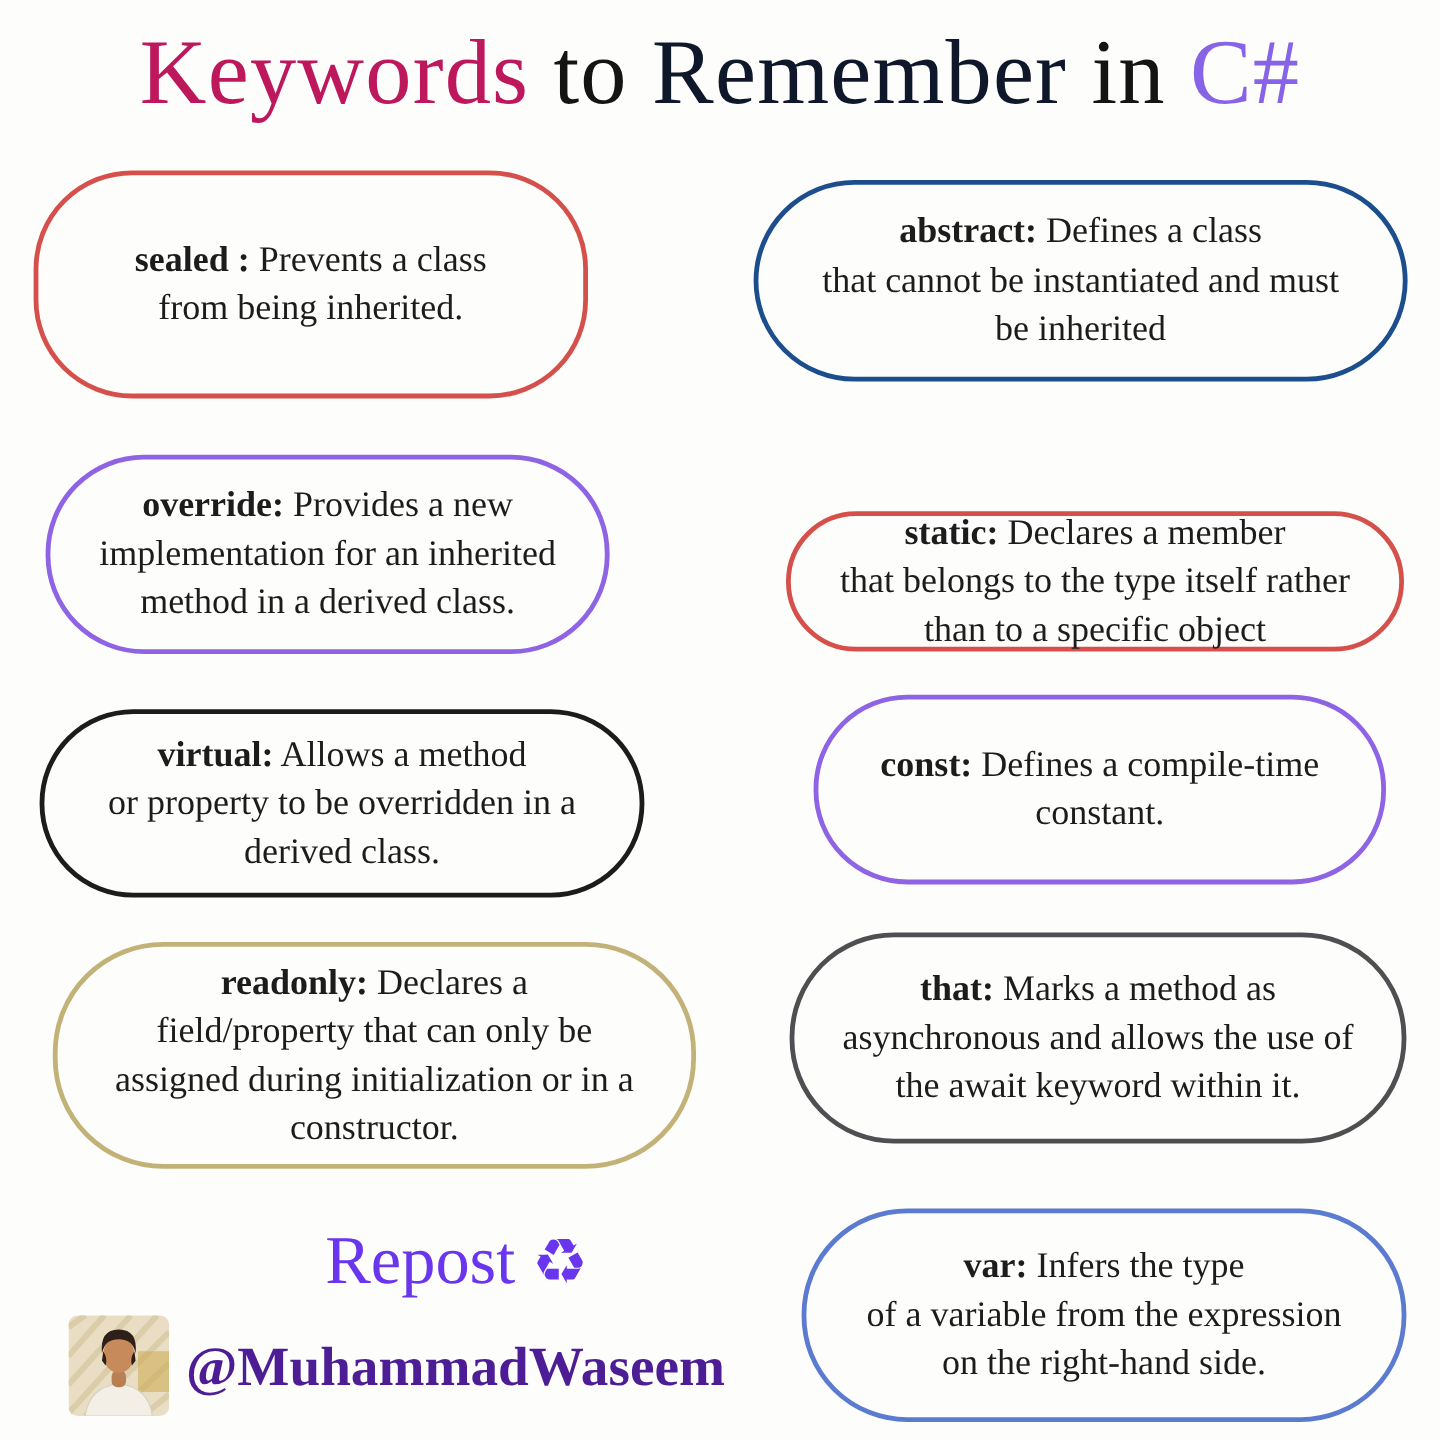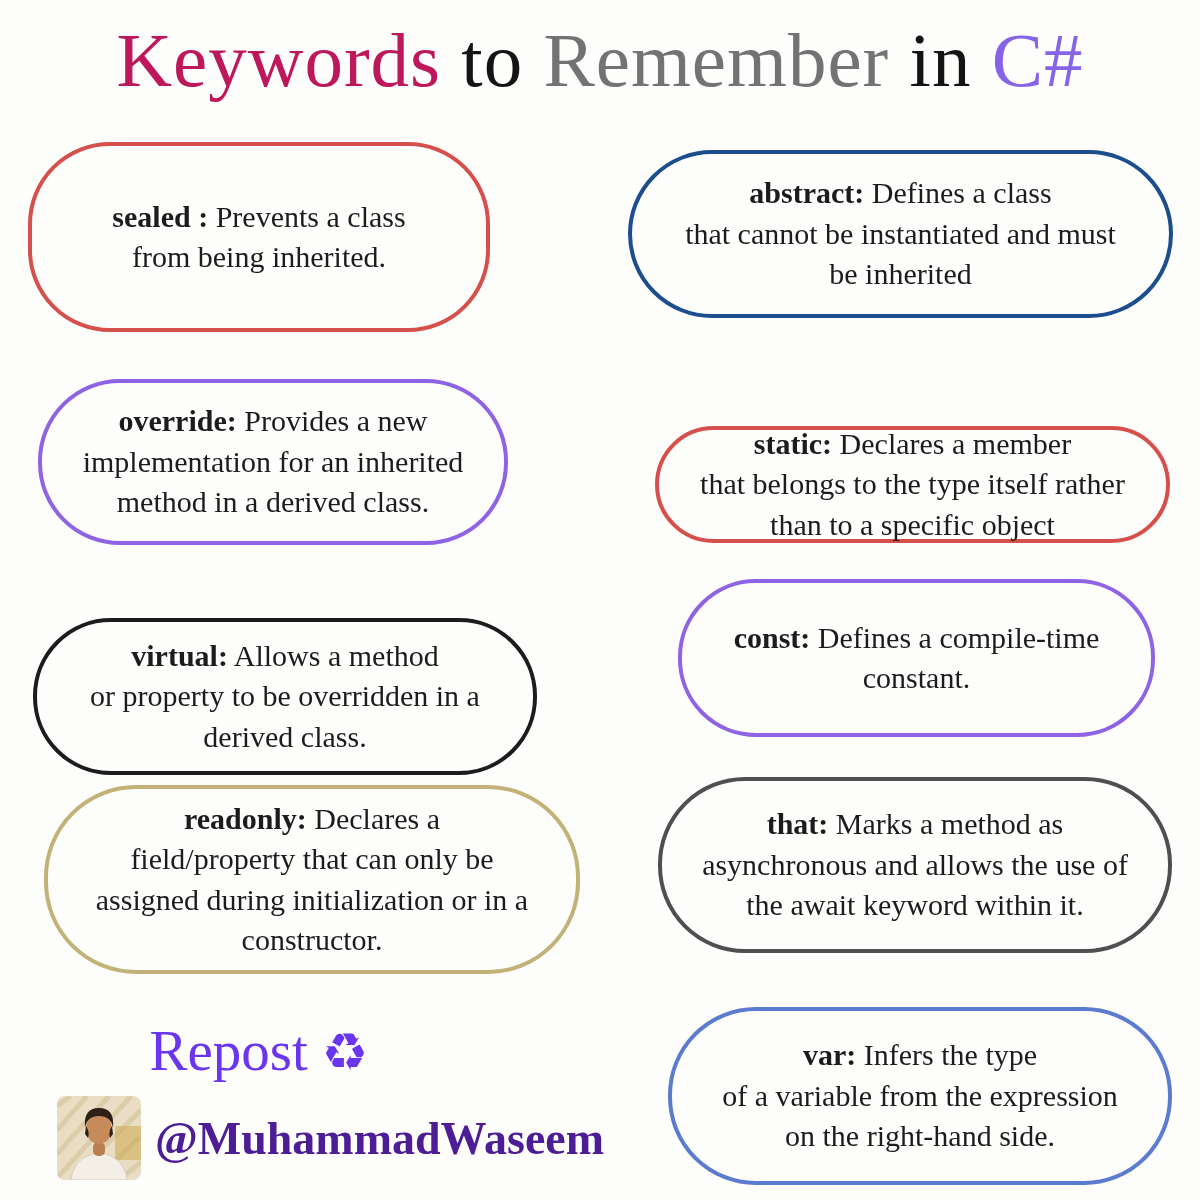--- a/index.html
+++ b/index.html
@@ -30,21 +30,21 @@
     text-align:center;
     font-size:30px;
     line-height:1.35;
     white-space:pre-line;
     padding:10px 26px;
     background:transparent;
   }
   .card b { font-weight:700; }
   .repost {
     position:absolute; left:28px; top:1018px; width:462px;
-    text-align:center;
+    text-align:right;
     font-size:57px;
     font-weight:500;
   }
   .repost .recycle {
     font-family:"DejaVu Sans", sans-serif;
     font-size:52px;
     margin-left:14px;
   }
   .byline {
     position:absolute; left:57px; top:1096px; width:600px;
@@ -62,21 +62,21 @@
     font-weight:700;
     color:#4c1d95;
     white-space:nowrap;
   }
 </style>
 </head>
 <body>
 
 <div class="canvas">
 
-  <div class="title"><span style="color: #be185d;">Keywords</span><span style="color: rgb(20, 20, 20);"> to </span><span style="color: #737373;">Remember</span><span style="color: rgb(20, 20, 20);"> in </span><span style="color: rgb(135, 99, 232);">C#</span></div>
+  <div class="title"><span style="color: #be185d;">Keywords</span><span style="color: rgb(20, 20, 20);"> to </span><span style="color: #0f172a;">Remember</span><span style="color: rgb(20, 20, 20);"> in </span><span style="color: rgb(135, 99, 232);">C#</span></div>
 
   <div class="card" style="left: 28px; top: 142px; width: 462px; height: 190px; border-radius: 82px; border-color: rgb(214, 80, 75);">
     <div><b>sealed :</b><span> Prevents a class
 from being inherited.</span></div>
   </div>
 
   <div class="card" style="left: 628px; top: 150px; width: 545px; height: 168px; border-radius: 84px; border-color: rgb(28, 78, 141);">
     <div><b>abstract:</b><span> Defines a class
 that cannot be instantiated and must
 be inherited</span></div>
@@ -87,21 +87,21 @@
 implementation for an inherited
 method in a derived class.</span></div>
   </div>
 
   <div class="card" style="left: 655px; top: 380px; width: 515px; height: 117px; border-radius: 82px; border-color: rgb(214, 80, 75); margin-top: 46px;">
     <div><b>static:</b><span> Declares a member
 that belongs to the type itself rather
 than to a specific object</span></div>
   </div>
 
-  <div class="card" style="left: 33px; top: 591px; width: 504px; height: 157px; border-radius: 78px; border-color: rgb(28, 28, 28); margin-top: 27px;">
+  <div class="card" style="left: 33px; top: 591px; width: 504px; height: 157px; border-radius: 78px; border-color: rgb(28, 28, 28);">
     <div><b>virtual:</b><span> Allows a method
 or property to be overridden in a
 derived class.</span></div>
   </div>
 
   <div class="card" style="left: 678px; top: 579px; width: 477px; height: 158px; border-radius: 78px; border-color: rgb(142, 99, 228);">
     <div><b>const:</b><span> Defines a compile-time
 constant.</span></div>
   </div>
 

